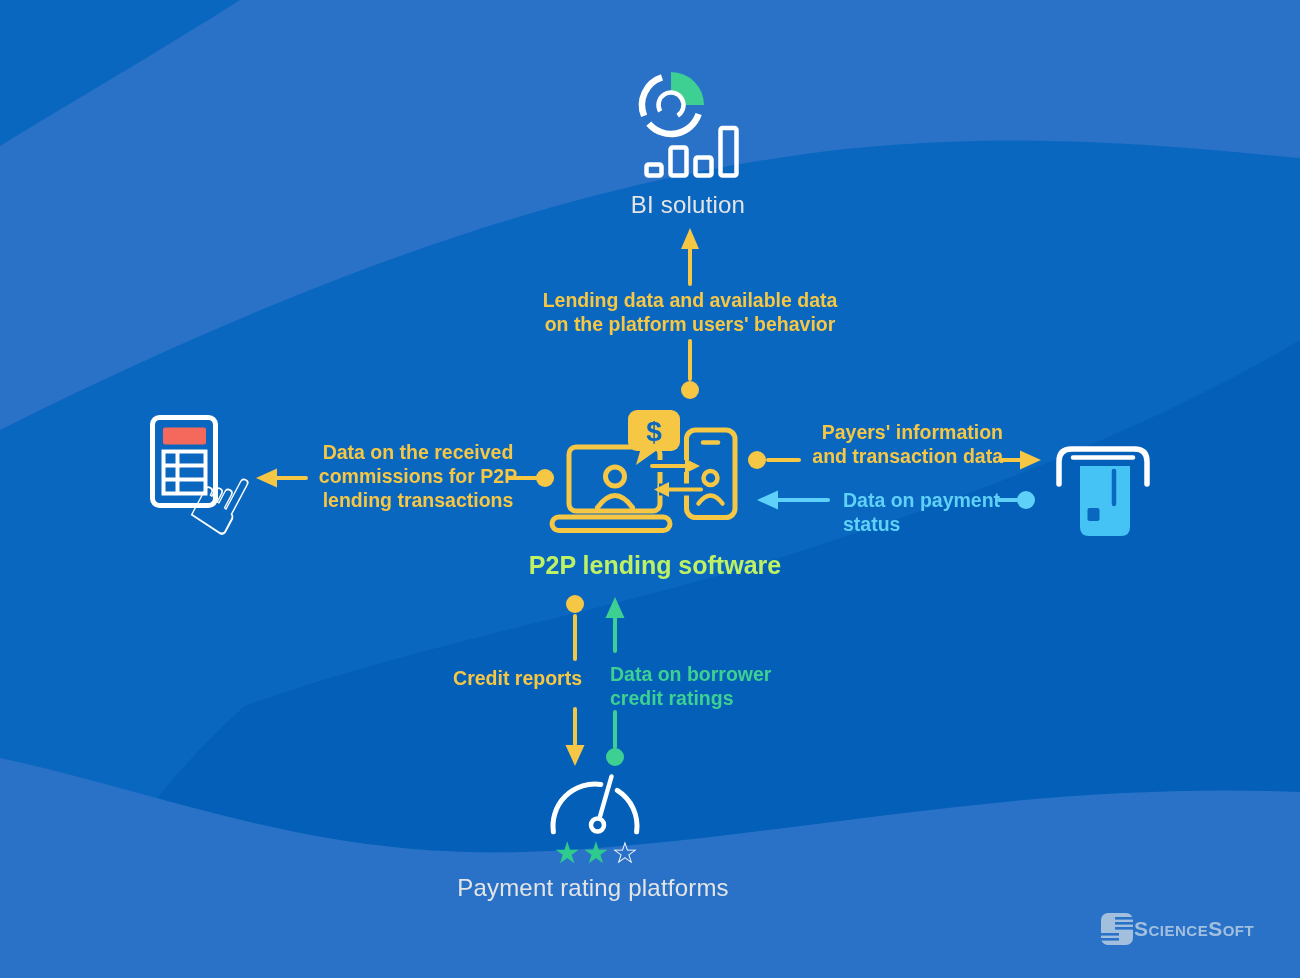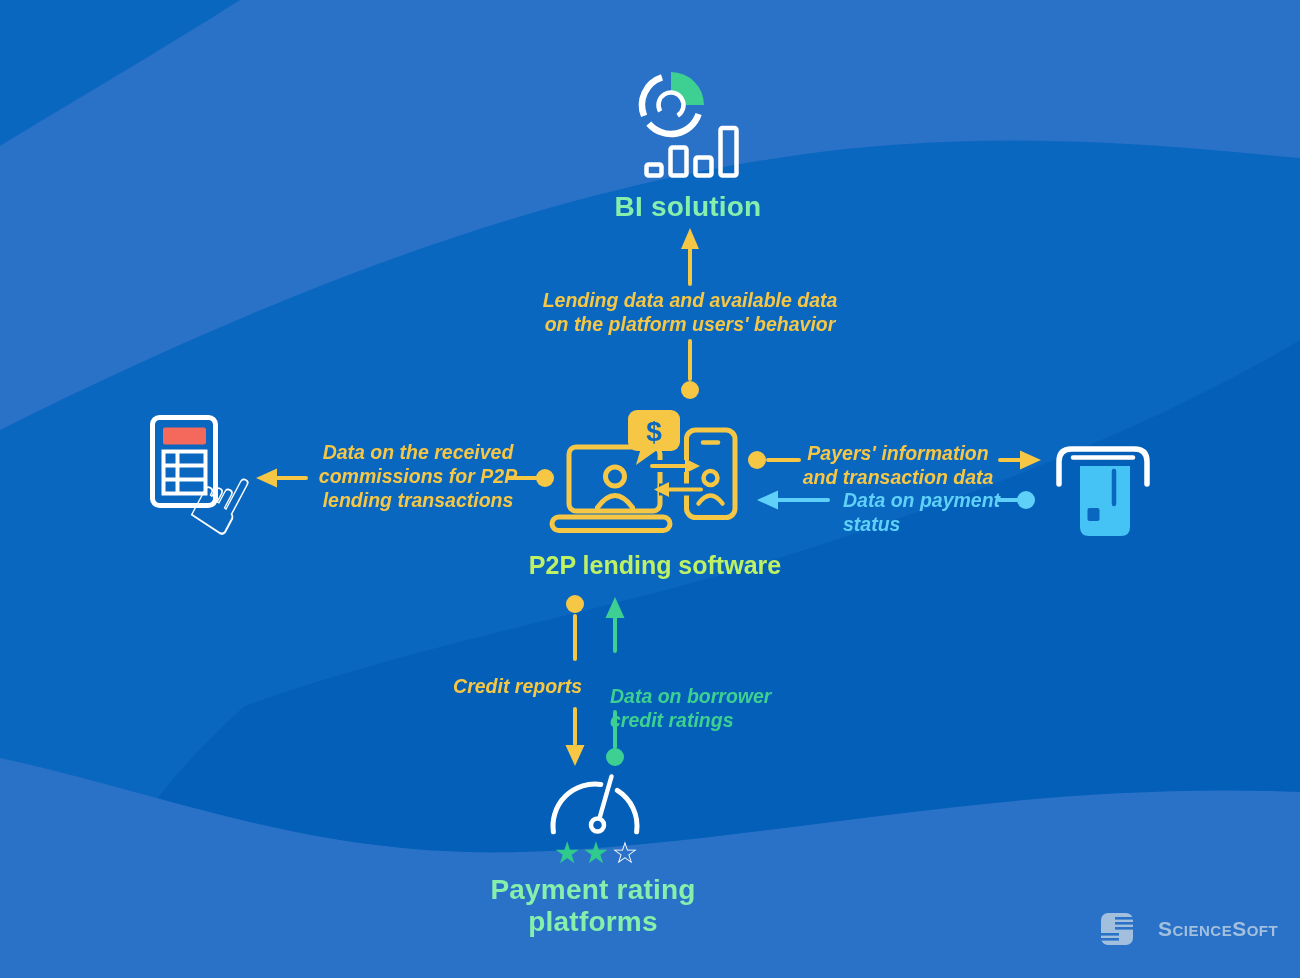--- a/index.html
+++ b/index.html
@@ -1,30 +1,30 @@
 <!DOCTYPE html>
 <html><head>
 <meta charset="utf-8">
 <style>
   html,body{margin:0;padding:0;background:#06509a;}
   .canvas{position:relative;width:1300px;height:978px;overflow:hidden;
           background:#0A67C0;font-family:"Liberation Sans",sans-serif;}
   svg.layer{position:absolute;left:0;top:0;}
   .label{position:absolute;white-space:pre-line;}
-  .node-label{font-weight:700;font-size:28px;color:#86efac;letter-spacing:.2px;}
-  .edge-label{font-style:italic;font-weight:700;font-size:19.5px;line-height:1.24;}
+  .node-label{font-weight:400;font-size:24px;color:#e5e5e5;letter-spacing:.2px;}
+  .edge-label{font-weight:700;font-size:19.5px;line-height:1.24;}
   .yellow{color:#F6C744;}
   .green{color:#3DD092;}
   .cyan{color:#5FD1F8;}
   .p2p-title{font-weight:700;font-size:25px;color:#bef264;}
   .ta-c{text-align:center;} .ta-r{text-align:right;} .ta-l{text-align:left;}
   .stars{position:absolute;left:547px;top:838px;width:100px;text-align:center;
          font-size:30px;line-height:1;letter-spacing:2px;font-family:"DejaVu Sans",sans-serif;}
   .star-green{color:#2FCB8C;} .star-white{color:#FFFFFF;}
-  .logo{position:absolute;left:1100px;top:912px;display:flex;align-items:center;gap:24px;}
+  .logo{position:absolute;left:1100px;top:912px;display:flex;align-items:center;gap:0;}
   .logo-text{font-size:21px;font-weight:600;color:#A2C0DE;font-variant:small-caps;
              letter-spacing:.5px;line-height:34px;}
 </style>
 </head>
 <body>
 
 <div class="canvas">
 
   <svg class="layer" width="1300" height="978" viewBox="0 0 1300 978">
 
@@ -152,30 +152,30 @@
   <div class="label edge-label yellow ta-c" style="left:513px;top:288px;width:354px;">Lending data and available data
 on the platform users' behavior</div>
 
   <div class="label p2p-title ta-c" style="left:505px;top:551px;width:300px;">P2P lending software</div>
 
 
   <div class="label edge-label yellow ta-c" style="left:301px;top:440px;width:210px;margin-left:12px;">Data on the received
 commissions for P2P
 lending transactions</div>
 
-  <div class="label edge-label yellow ta-c" style="left:793px;top:441px;width:210px;">Payers' information
+  <div class="label edge-label yellow ta-c" style="left:793px;top:420px;width:210px;text-align:right;">Payers' information
 and transaction data</div>
 
   <div class="label edge-label cyan ta-l" style="left:835px;top:488px;width:180px;margin-left:8px;">Data on payment
 status</div>
 
 
-  <div class="label edge-label yellow ta-r" style="left:430px;top:666px;width:152px;margin-top:8px;">Credit reports</div>
+  <div class="label edge-label yellow ta-r" style="left:430px;top:666px;width:152px;">Credit reports</div>
 
-  <div class="label edge-label green ta-l" style="left:610px;top:684px;width:190px;">Data on borrower
+  <div class="label edge-label green ta-l" style="left:610px;top:662px;width:190px;">Data on borrower
 credit ratings</div>
 
   <div class="label node-label ta-c" style="left:443px;top:874px;width:300px;">Payment rating platforms</div>
 
   <div class="stars">
     <span class="star-green">★</span><span class="star-green">★</span><span class="star-white">☆</span>
   </div>
 
   <div class="logo">
     <svg width="34" height="34" viewBox="0 0 34 34">

